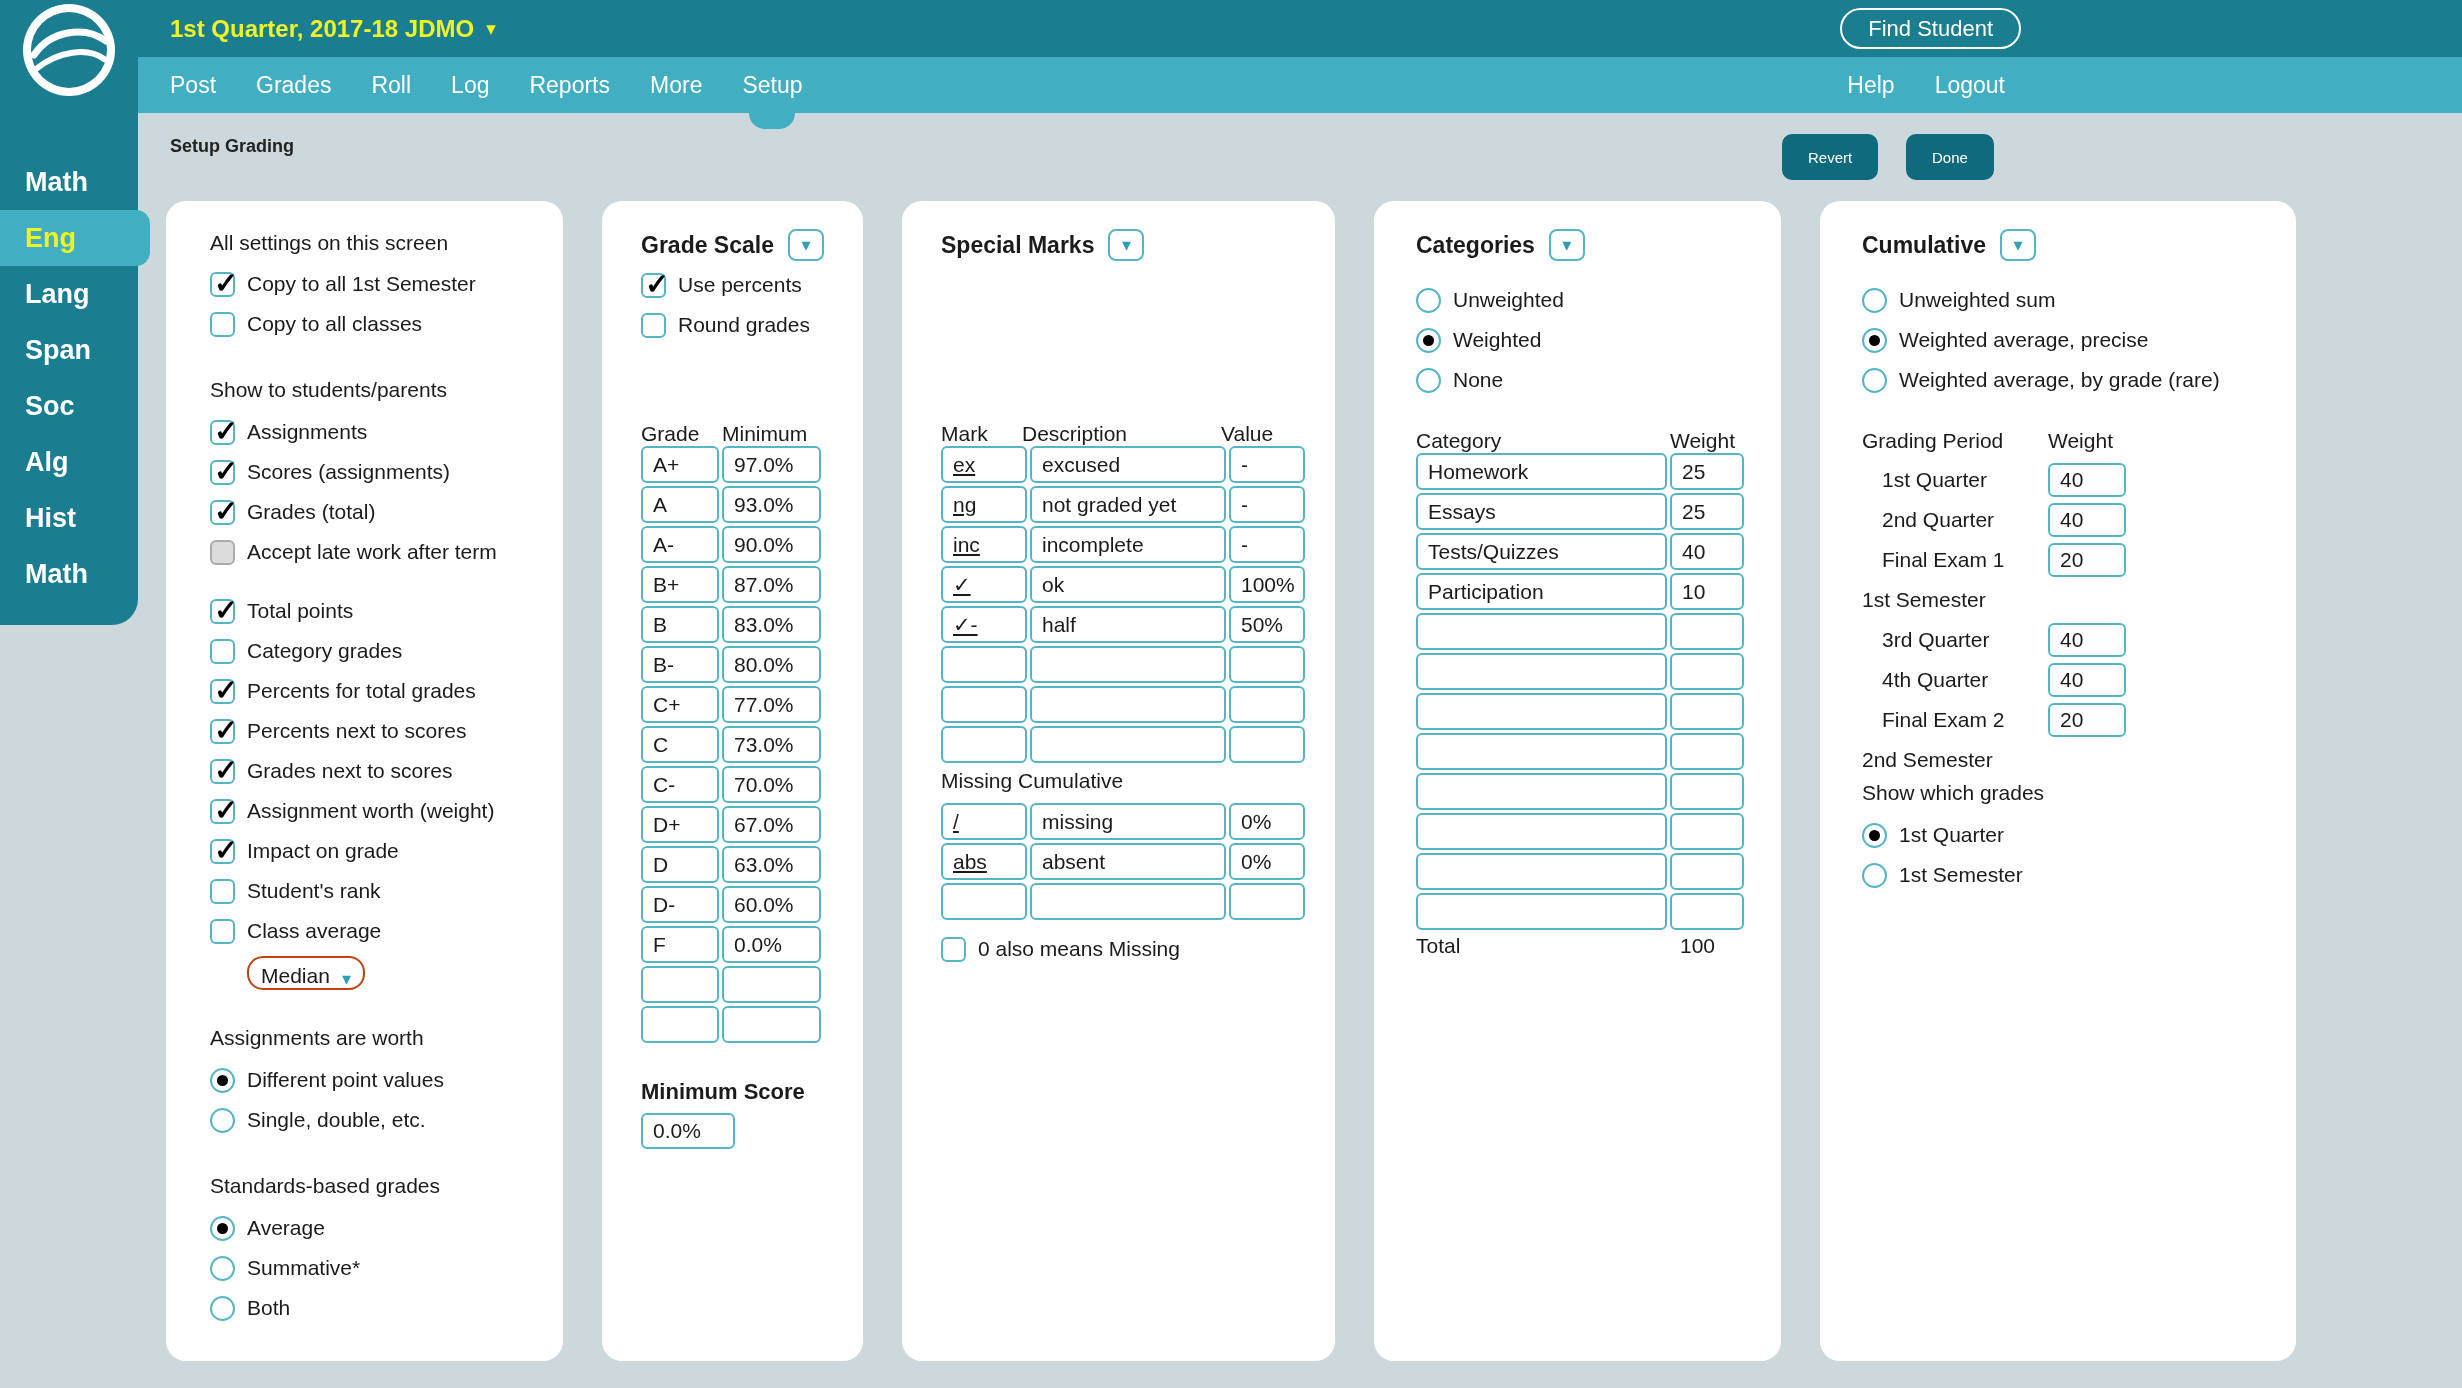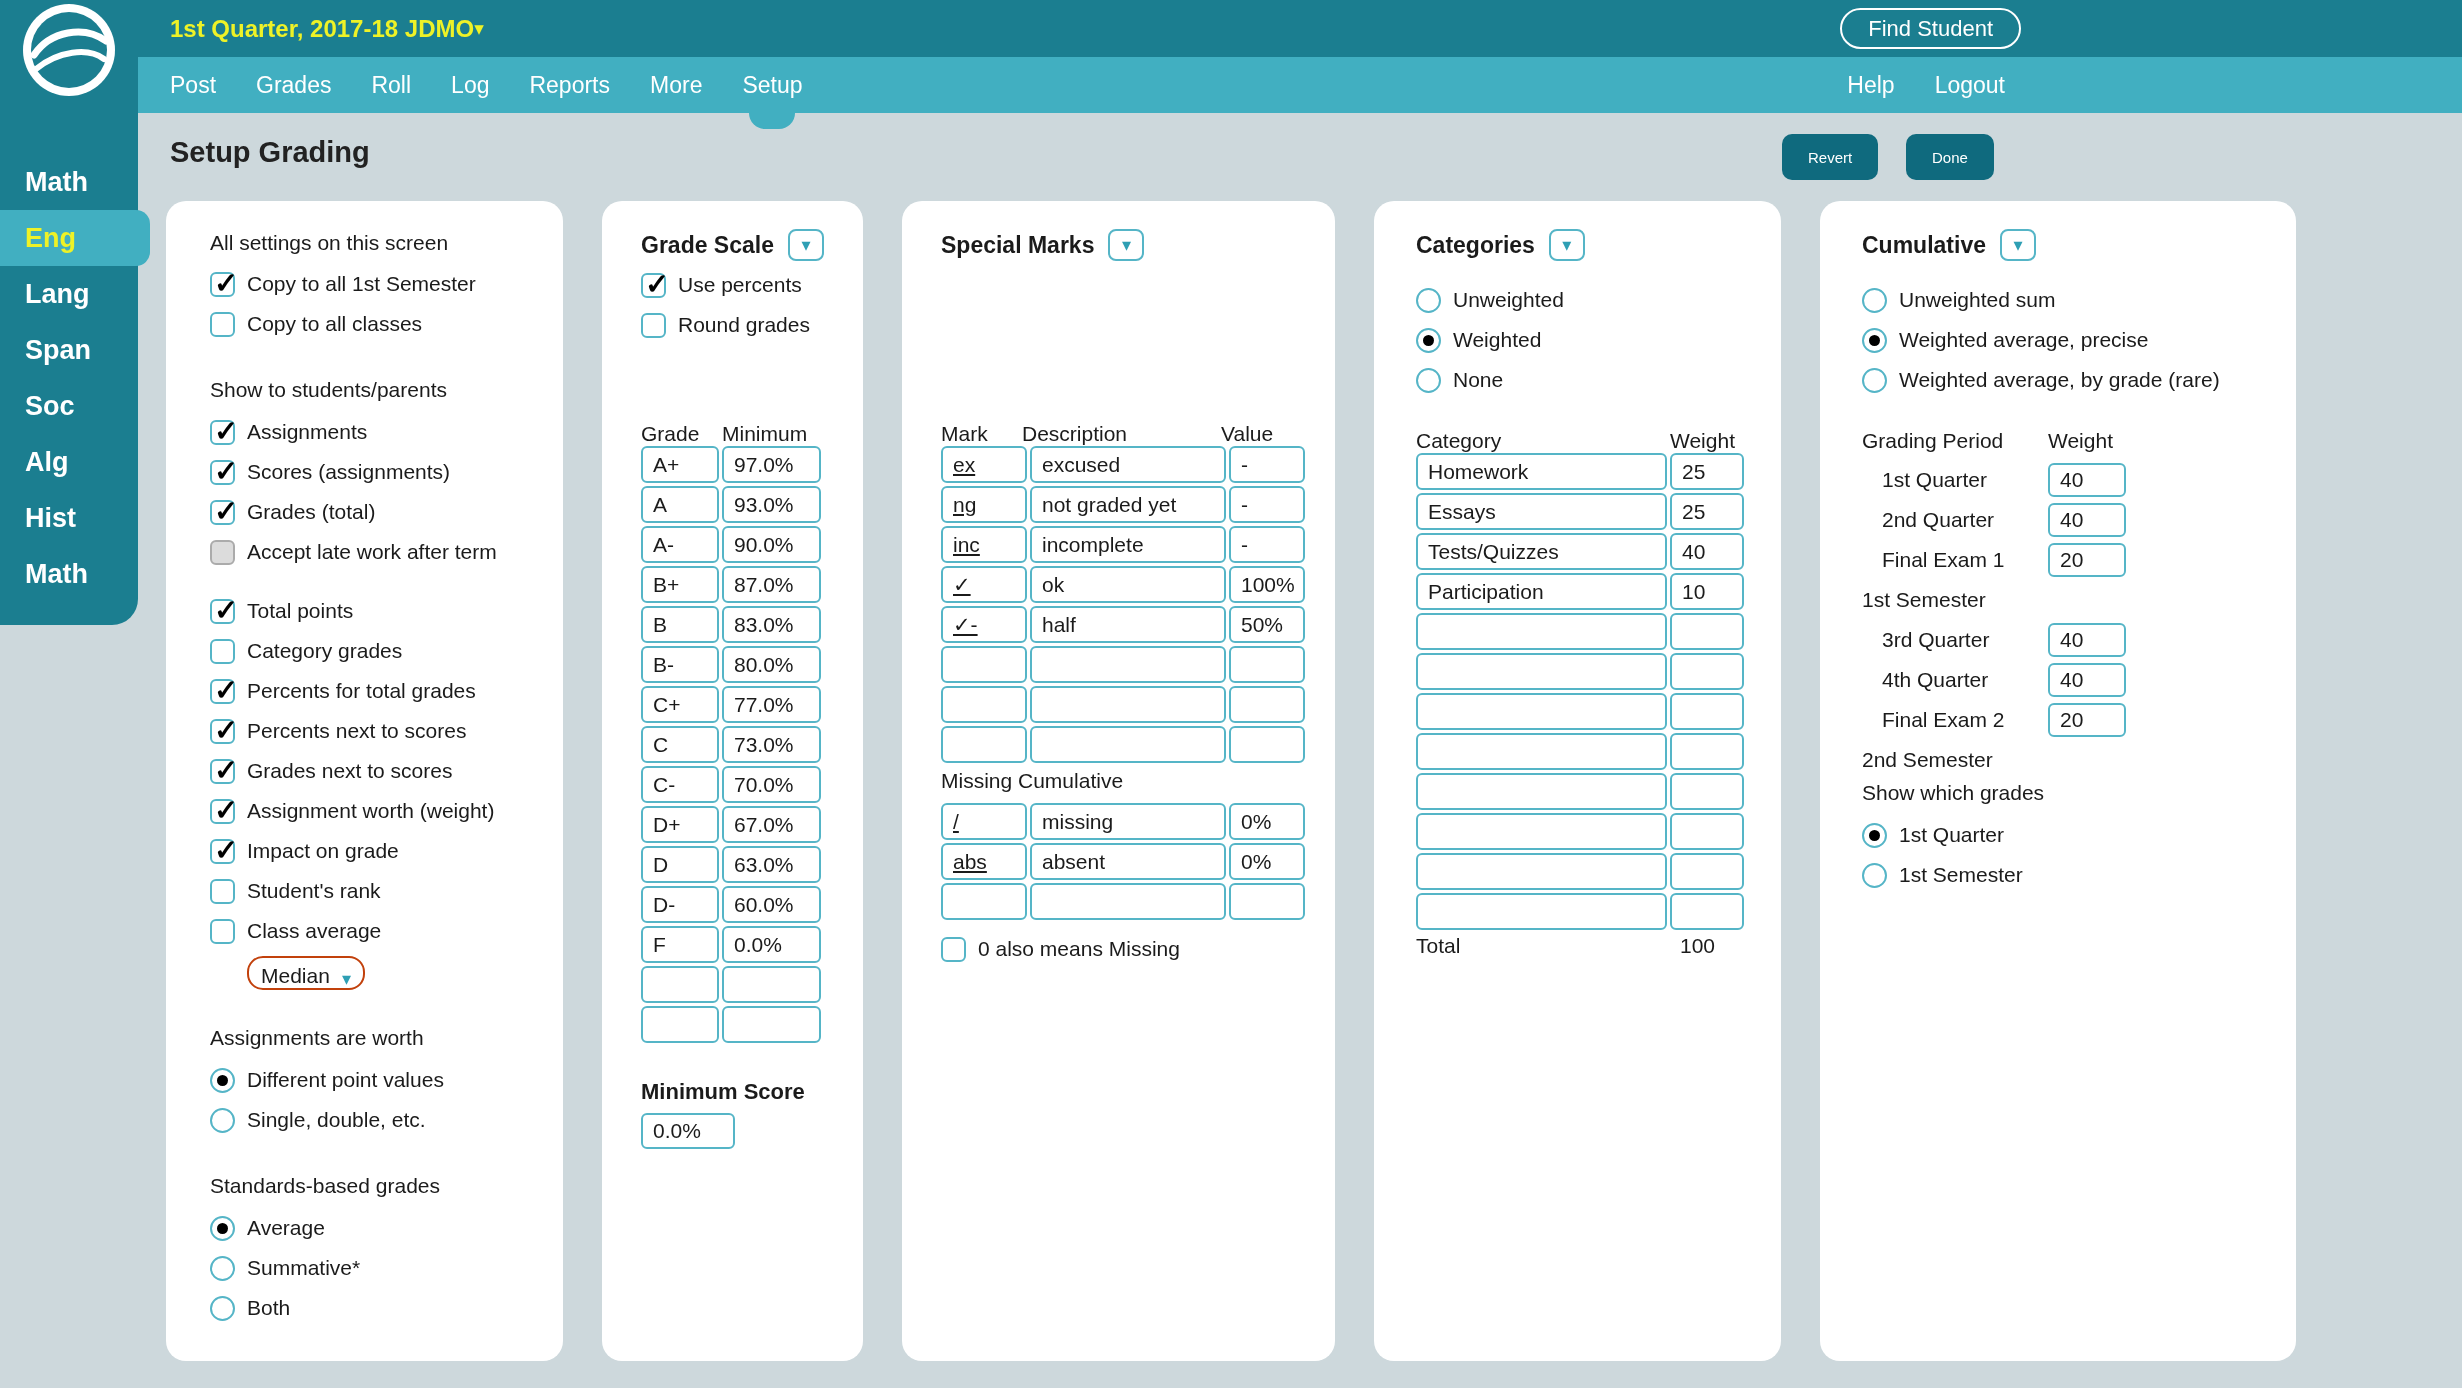--- a/index.html
+++ b/index.html
@@ -1,38 +1,38 @@
 <!DOCTYPE html>
 <html><head>
 <meta charset="utf-8">
 <style>
   * { margin:0; padding:0; box-sizing:border-box; }
   html,body { width:2462px; height:1388px; }
   body { font-family:"Liberation Sans", sans-serif; background:#CDD8DC; color:#1b1b1b; position:relative; overflow:hidden; }
 
   .topbar { position:absolute; left:0; top:0; width:2462px; height:57px; background:#1B7E90; z-index:2; }
-  .term-wrap { position:absolute; left:170px; top:0; height:57px; display:flex; align-items:center; gap:0; cursor:pointer; }
+  .term-wrap { position:absolute; left:170px; top:0; height:57px; display:flex; align-items:center; gap:12px; cursor:pointer; }
   .term-title { color:#EEF227; font-size:24px; font-weight:bold; }
   .term-caret { color:#EEF227; font-size:19px; }
   .find-student { position:absolute; right:441px; top:8px; height:41px; border:2px solid #fff; border-radius:21px; background:transparent; color:#fff; font-size:22px; padding:0 26px; font-family:inherit; cursor:pointer; }
 
   .navbar { position:absolute; left:138px; top:57px; width:2324px; height:56px; background:#41AFC1; z-index:1; }
   .nav-left { position:absolute; left:32px; top:0; height:56px; display:flex; gap:40px; align-items:center; }
   .nav-right { position:absolute; right:457px; top:0; height:56px; display:flex; gap:40px; align-items:center; }
   .nav-item { color:#fff; font-size:23px; height:56px; display:flex; align-items:center; position:relative; cursor:pointer; white-space:nowrap; }
   .nav-item[data-active="true"]::after { content:""; position:absolute; left:50%; top:100%; transform:translateX(-50%); width:46px; height:16px; background:#41AFC1; border-radius:0 0 23px 23px; }
 
   .logo-block { position:absolute; left:0; top:0; width:138px; height:113px; background:#1B7E90; z-index:3; display:flex; justify-content:center; }
   .logo-block svg { margin-top:3px; }
 
   .sidebar { position:absolute; left:0; top:113px; width:138px; height:512px; background:#1B7E90; border-radius:0 0 26px 0; padding-top:41px; z-index:2; }
   .side-item { height:56px; display:flex; align-items:center; padding-left:25px; color:#fff; font-weight:bold; font-size:27px; cursor:pointer; }
   .side-item[data-active="true"] { background:#41AFC1; color:#EEF227; width:150px; border-radius:0 14px 14px 0; }
 
-  .page-title { position:absolute; left:170px; top:136px; font-size:29px; font-weight:bold; color:#222; }
+  .page-title { position:absolute; left:170px; top:136px; font-size:18px; font-weight:bold; color:#222; }
   .btn { position:absolute; top:134px; height:46px; border:none; border-radius:10px; background:#0F6A7E; color:#fff; font-size:15px; padding:0 26px; font-family:inherit; cursor:pointer; }
   .btn.revert { left:1782px; }
   .btn.done { left:1906px; }
 
   .panels { position:absolute; left:166px; top:201px; display:flex; gap:39px; }
   .panel { background:#fff; border-radius:20px; height:1160px; }
   .p1 { width:397px; padding:30px 24px 0 44px; }
   .p2 { width:261px; padding:26px 14px 0 39px; }
   .p3 { width:433px; padding:26px 14px 0 39px; }
   .p4 { width:407px; padding:26px 14px 0 42px; }

